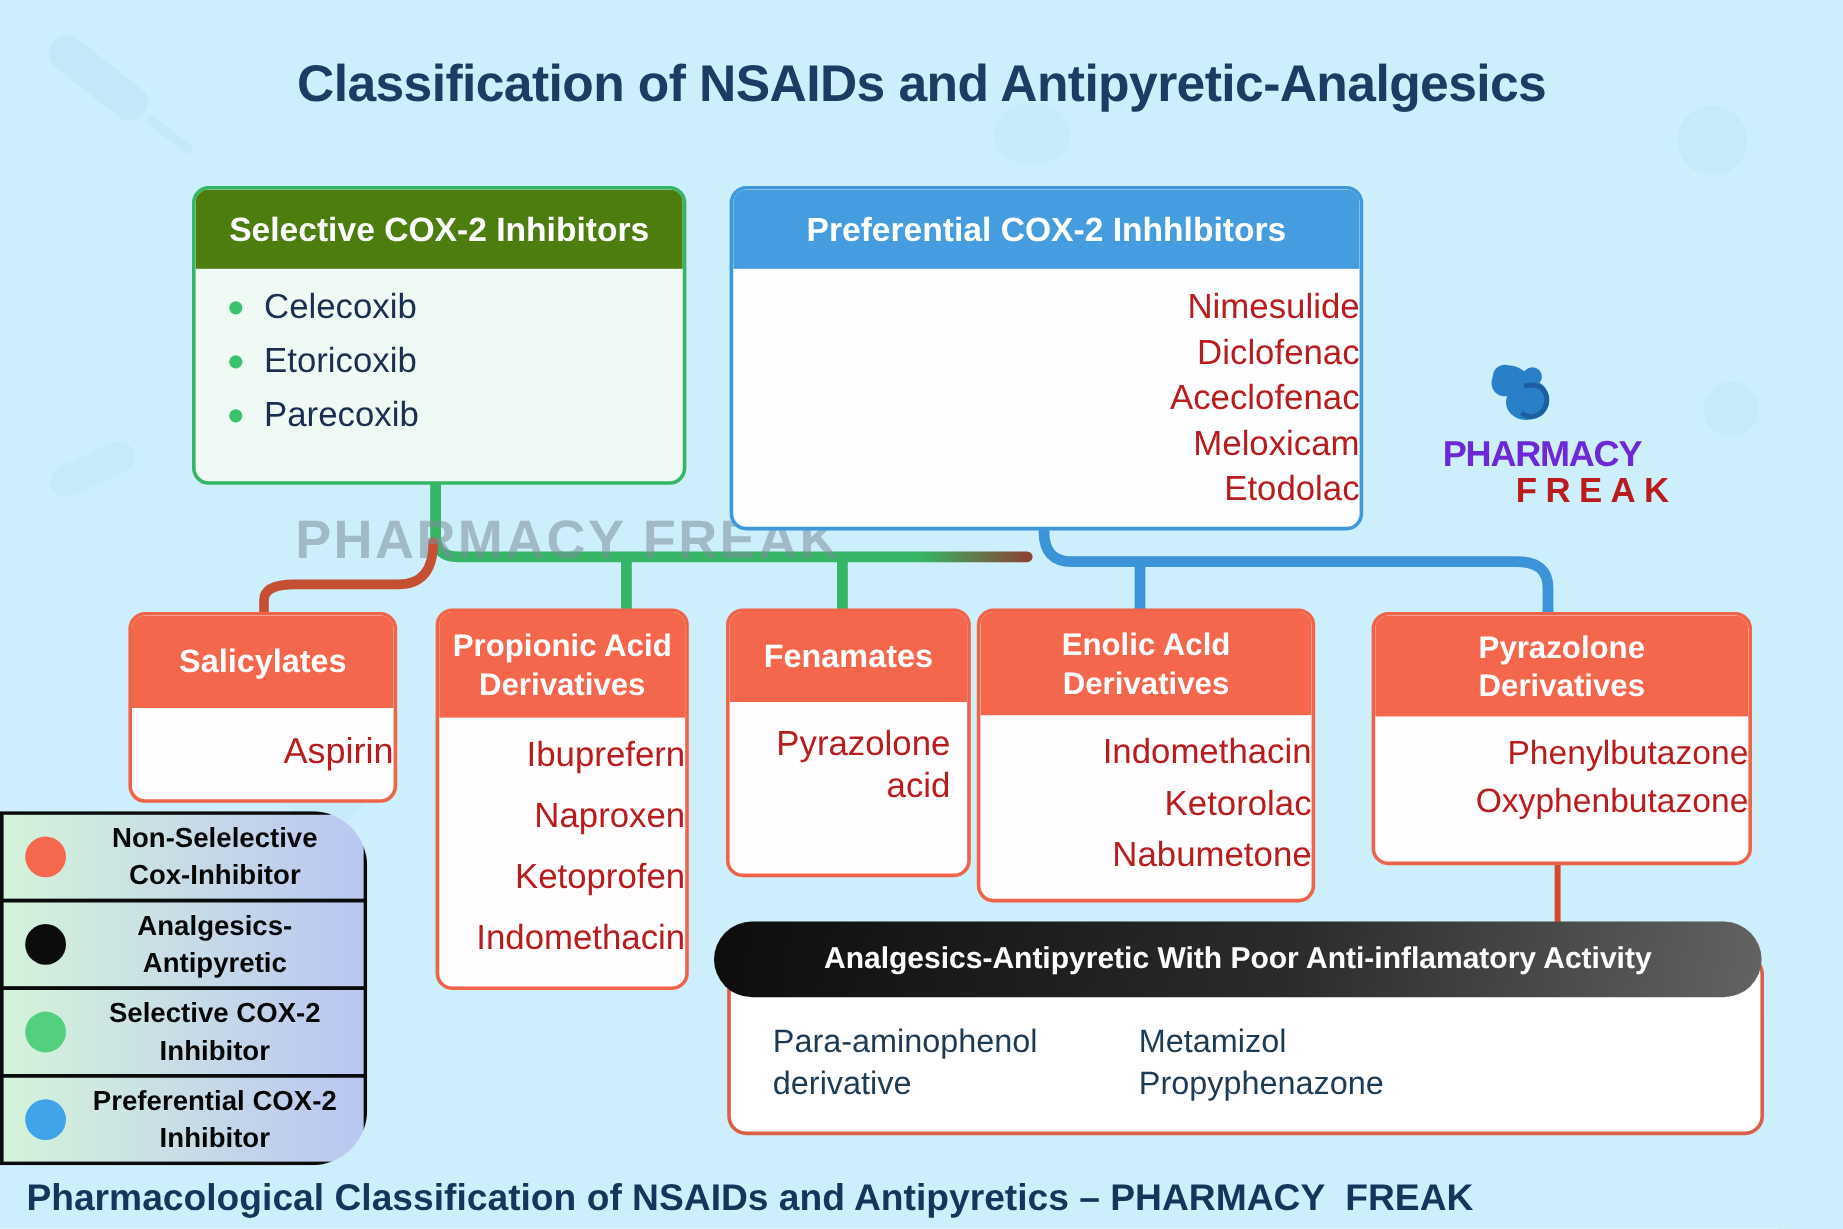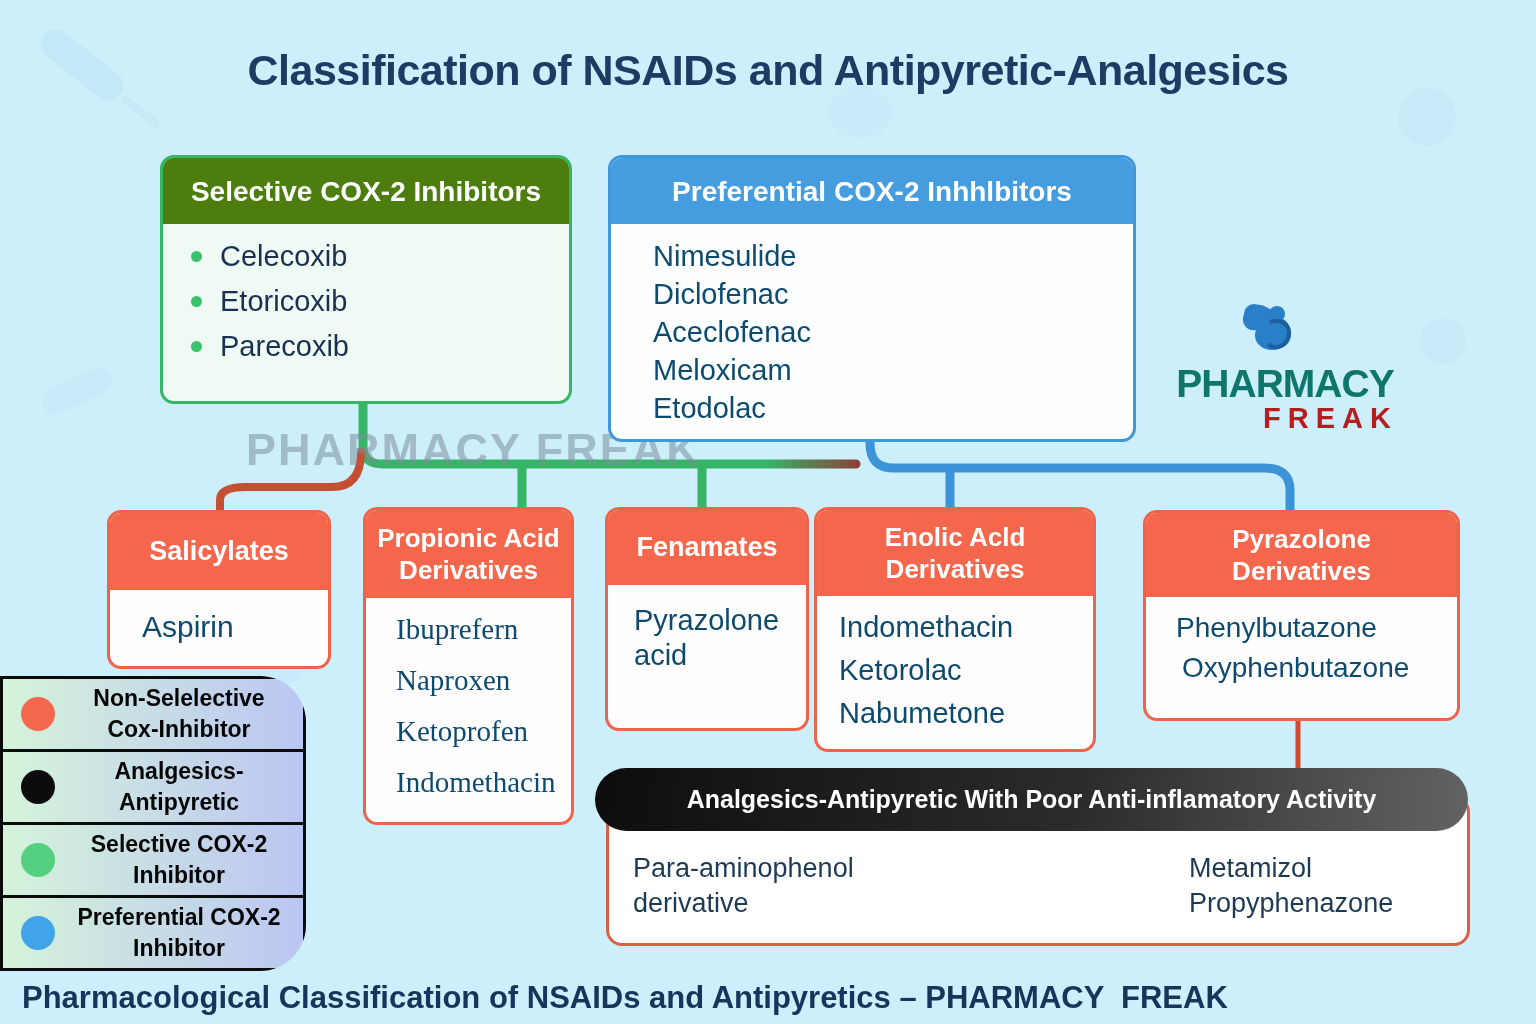--- a/index.html
+++ b/index.html
@@ -28,21 +28,21 @@
     color:#15355a;white-space:pre;
   }
   .watermark{
     position:absolute;left:246px;top:424px;font-size:45px;font-weight:800;
     color:#7d909c;opacity:.55;letter-spacing:2px;white-space:nowrap;
   }
 
   
   .logo{position:absolute;left:1160px;top:300px;width:250px;text-align:center;}
   .logo-icon{display:block;margin:0 auto 2px auto;}
-  .logo-name{font-size:39px;font-weight:800;color:#0f766e;letter-spacing:-1px;line-height:1;}
+  .logo-name{font-size:30px;font-weight:800;color:#6d28d9;letter-spacing:-1px;line-height:1;}
   .logo-sub{font-size:29px;font-weight:800;color:#b91c1c;letter-spacing:7px;line-height:1.1;text-align:right;padding-right:12px;}
 
   
   .box{position:absolute;border-radius:14px;display:flex;flex-direction:column;overflow:hidden;}
   .box-head{
     display:flex;align-items:center;justify-content:center;text-align:center;
     color:#fff;font-weight:700;line-height:1.25;flex:0 0 auto;
   }
   .box-body{flex:1 1 auto;}
 
@@ -54,31 +54,31 @@
   .bullet-dot{width:11px;height:11px;border-radius:50%;background:#3cc26e;margin-right:18px;flex:0 0 aupx;}
 
   #box-preferential{left:608px;top:155px;width:522px;height:281px;border:3px solid #3f97dc;background:#fdfeff;}
   #box-preferential .box-head{height:66px;background:#459cdf;font-size:28px;}
   #box-preferential .box-body{padding:13px 0 0 42px;}
   #box-preferential .plain-item{font-size:29px;line-height:38px;}
 
   
   .red-box{border:3px solid #ef6349;background:#fffdfd;}
   .red-box .box-head{background:#f4674c;font-size:26px;}
-  .plain-item{font-size:29px;color:#0c4a6e;}
+  .plain-item{font-size:29px;color:#b91c1c;text-align:right;}
 
   #box-salicylates{left:107px;top:510px;width:218px;height:153px;}
   #box-salicylates .box-head{height:77px;font-size:27px;text-align:center;}
   #box-salicylates .box-body{padding:20px 0 0 32px;}
   #box-salicylates .plain-item{font-size:30px;}
 
   #box-propionic{left:363px;top:507px;width:205px;height:312px;}
   #box-propionic .box-head{height:88px;padding:0 10px;}
   #box-propionic .box-body{padding:15px 0 0 30px;}
-  #box-propionic .plain-item{margin-bottom:18px;font-family:Liberation Serif, serif;}
+  #box-propionic .plain-item{margin-bottom:18px;}
 
   #box-fenamates{left:605px;top:507px;width:198px;height:218px;}
   #box-fenamates .box-head{height:75px;font-size:27px;}
   #box-fenamates .box-body{padding:18px 14px 0 26px;line-height:1.2;}
 
   #box-enolic{left:814px;top:507px;width:276px;height:239px;}
   #box-enolic .box-head{height:86px;padding:0 20px;}
   #box-enolic .box-body{padding:15px 0 0 22px;}
   #box-enolic .plain-item{margin-bottom:10px;}
 
@@ -96,21 +96,21 @@
   }
   .legend-row:first-child{margin-top:0;}
   .legend-dot{width:34px;height:34px;border-radius:50%;margin:0 0 0 18px;flex:0 0 auto;}
   .legend-label{flex:1;text-align:center;font-size:23px;font-weight:700;color:#050505;line-height:1.35;}
 
   
   .analgesic-box{
     position:absolute;left:606px;top:796px;width:858px;height:144px;
     background:#ffffff;border:3px solid #d95f45;border-radius:16px;
   }
-  .analgesic-cols{display:flex;padding:52px 0 0 24px;justify-content:space-between;}
+  .analgesic-cols{display:flex;padding:52px 0 0 35px;}
   .analgesic-col{font-size:27px;color:#1d3a55;line-height:1.3;}
   .analgesic-col.c1{width:305px;}
   .analgesic-col.c2{width:278px;}
   .analgesic-col.c3{padding-top:10px;}
   .banner{
     position:absolute;left:595px;top:768px;width:873px;height:63px;border-radius:34px;
     background:linear-gradient(100deg,#0d0d0d 0%,#2b2b2b 55%,#636363 100%);
     display:flex;align-items:center;justify-content:center;
     color:#fff;font-size:25px;font-weight:700;
   }

